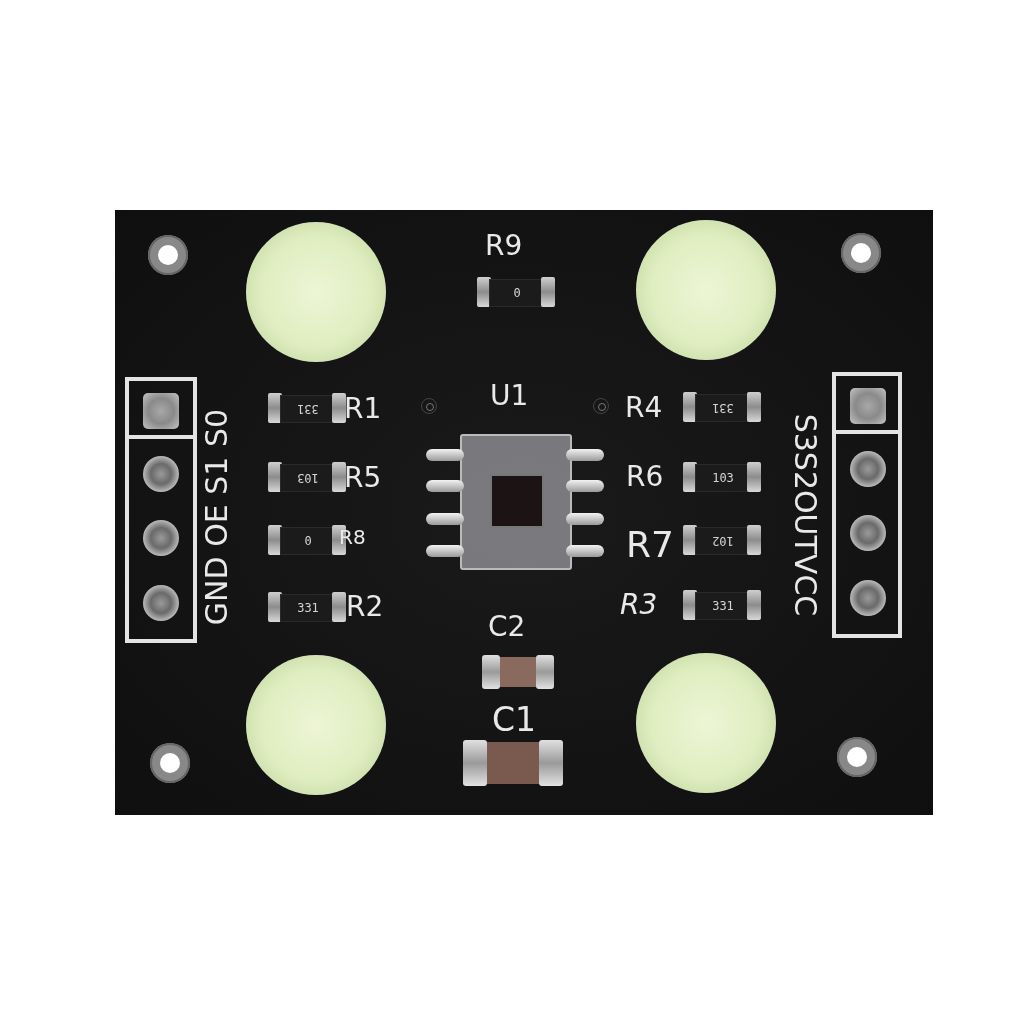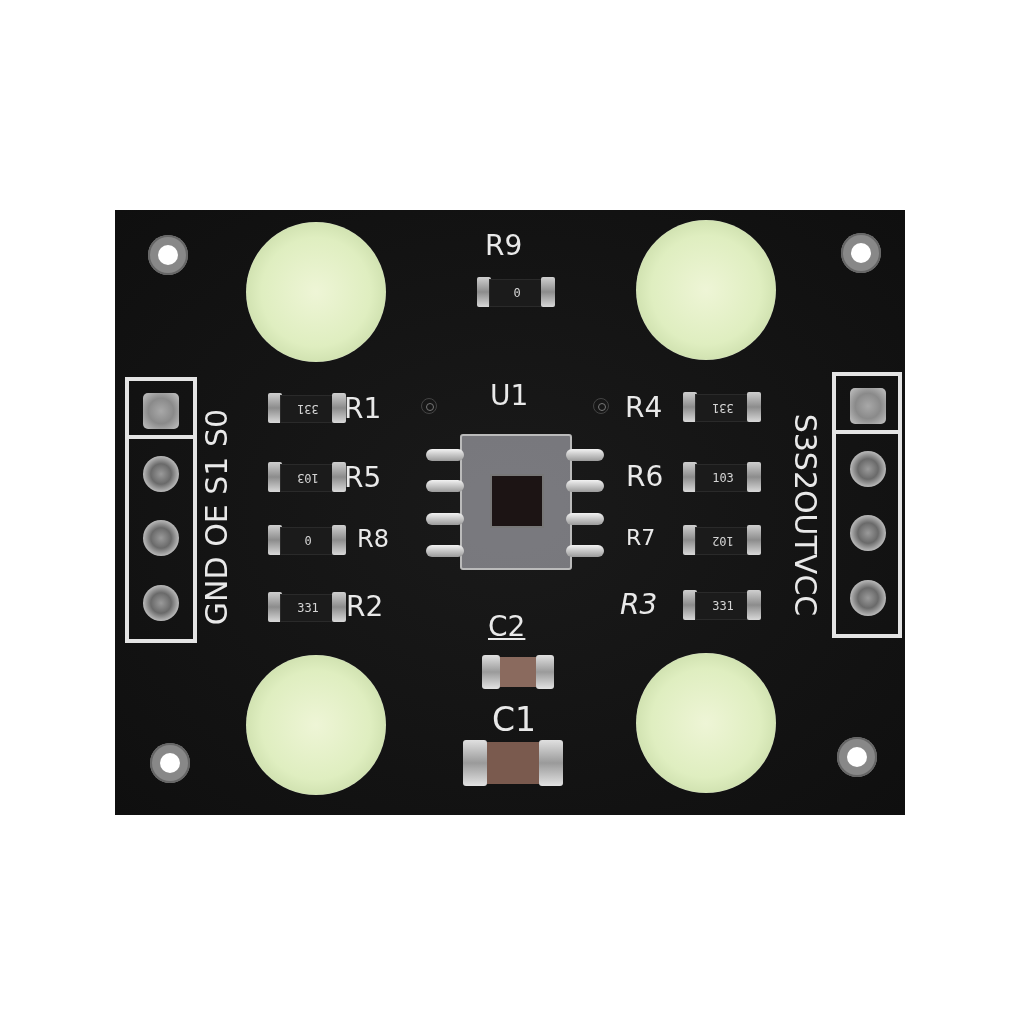--- a/index.html
+++ b/index.html
@@ -1,18 +1,18 @@
 <!DOCTYPE html>
 <html><head>
 <meta charset="utf-8">
 <style>
   html,body{margin:0;padding:0;background:#ffffff;}
   body{width:1024px;height:1024px;position:relative;overflow:hidden;font-family:"DejaVu Sans",sans-serif;}
   .board{position:absolute;left:115px;top:210px;width:790px;height:605px;background:#121212;
-    background-image:radial-gradient(ellipse at 50% 50%,#1a1a1a 0%,#0f0f0f 100%);}
+    background-image:radial-gradient(ellipse at 50% 50%,#1a1a1a 0%,#0f0f0f 100%);padding-left:28px;}
   .silk{position:absolute;color:#e9e9e9;font-family:"DejaVu Sans",sans-serif;line-height:1;}
   .hole{position:absolute;width:40px;height:40px;border-radius:50%;background:#888;
     box-shadow:inset 0 0 0 2px #666;}
   .hole::after{content:"";position:absolute;left:10px;top:10px;width:20px;height:20px;border-radius:50%;background:#fff;}
   .led{position:absolute;width:140px;height:140px;border-radius:50%;
     background:radial-gradient(circle at 50% 50%,#eef5d6 0%,#dfeec0 55%,#d2e3b2 70%,#e6e6e6 72%,#bfbfbf 80%,#ffffff 86%,#9a9a9a 92%,#dcdcdc 100%);}
   .res{position:absolute;width:78px;height:30px;}
   .res .pad{position:absolute;top:0;width:14px;height:30px;background:linear-gradient(#cfcfcf,#8c8c8c,#d8d8d8);border-radius:2px;}
   .res .pad.l{left:0}.res .pad.r{right:0}
   .res .body{position:absolute;left:12px;top:2px;width:54px;height:26px;background:#1b1b1b;border:1px solid #2a2a2a;
@@ -70,21 +70,21 @@
       <div class="body flip">103</div>
       <div class="pad r"></div>
   </div>
   <div class="silk" style="left:229px;top:254px;font-size:28px;">R5</div>
 
   <div class="res" style="left:153px;top:315px;">
     <div class="pad l"></div>
       <div class="body">0</div>
       <div class="pad r"></div>
   </div>
-  <div class="silk" style="left:242px;top:317px;font-size:24px;">R8</div>
+  <div class="silk" style="left:224px;top:317px;font-size:20px;">R8</div>
 
   <div class="res" style="left:153px;top:382px;">
     <div class="pad l"></div>
       <div class="body">331</div>
       <div class="pad r"></div>
   </div>
   <div class="silk" style="left:231px;top:383px;font-size:28px;">R2</div>
 
   <div class="silk" style="left:510px;top:184px;font-size:28px;">R4</div>
   <div class="res" style="left:568px;top:182px;">
@@ -93,35 +93,35 @@
       <div class="pad r"></div>
   </div>
 
   <div class="silk" style="left:511px;top:253px;font-size:28px;">R6</div>
   <div class="res" style="left:568px;top:252px;">
     <div class="pad l"></div>
       <div class="body">103</div>
       <div class="pad r"></div>
   </div>
 
-  <div class="silk" style="left:511px;top:317px;font-size:22px;">R7</div>
+  <div class="silk" style="left:511px;top:317px;font-size:36px;">R7</div>
   <div class="res" style="left:568px;top:315px;">
     <div class="pad l"></div>
       <div class="body flip">102</div>
       <div class="pad r"></div>
   </div>
 
   <div class="silk" style="left:505px;top:381px;font-size:28px;font-style:italic;">R3</div>
   <div class="res" style="left:568px;top:380px;">
     <div class="pad l"></div>
       <div class="body">331</div>
       <div class="pad r"></div>
   </div>
 
-  <div class="silk" style="left:373px;top:403px;font-size:28px;text-decoration:underline;">C2</div>
+  <div class="silk" style="left:373px;top:403px;font-size:28px;">C2</div>
   <div class="cap" style="left:367px;top:445px;width:72px;height:34px;">
     <div class="pad" style="left:0;width:18px;"></div>
     <div class="body" style="left:18px;right:18px;background:#8a6a5e;"></div>
     <div class="pad" style="right:0;width:18px;"></div>
   </div>
   <div class="silk" style="left:377px;top:493px;font-size:33px;">C1</div>
   <div class="cap" style="left:348px;top:530px;width:100px;height:46px;">
     <div class="pad" style="left:0;width:24px;"></div>
     <div class="body" style="left:24px;right:24px;"></div>
     <div class="pad" style="right:0;width:24px;"></div>

